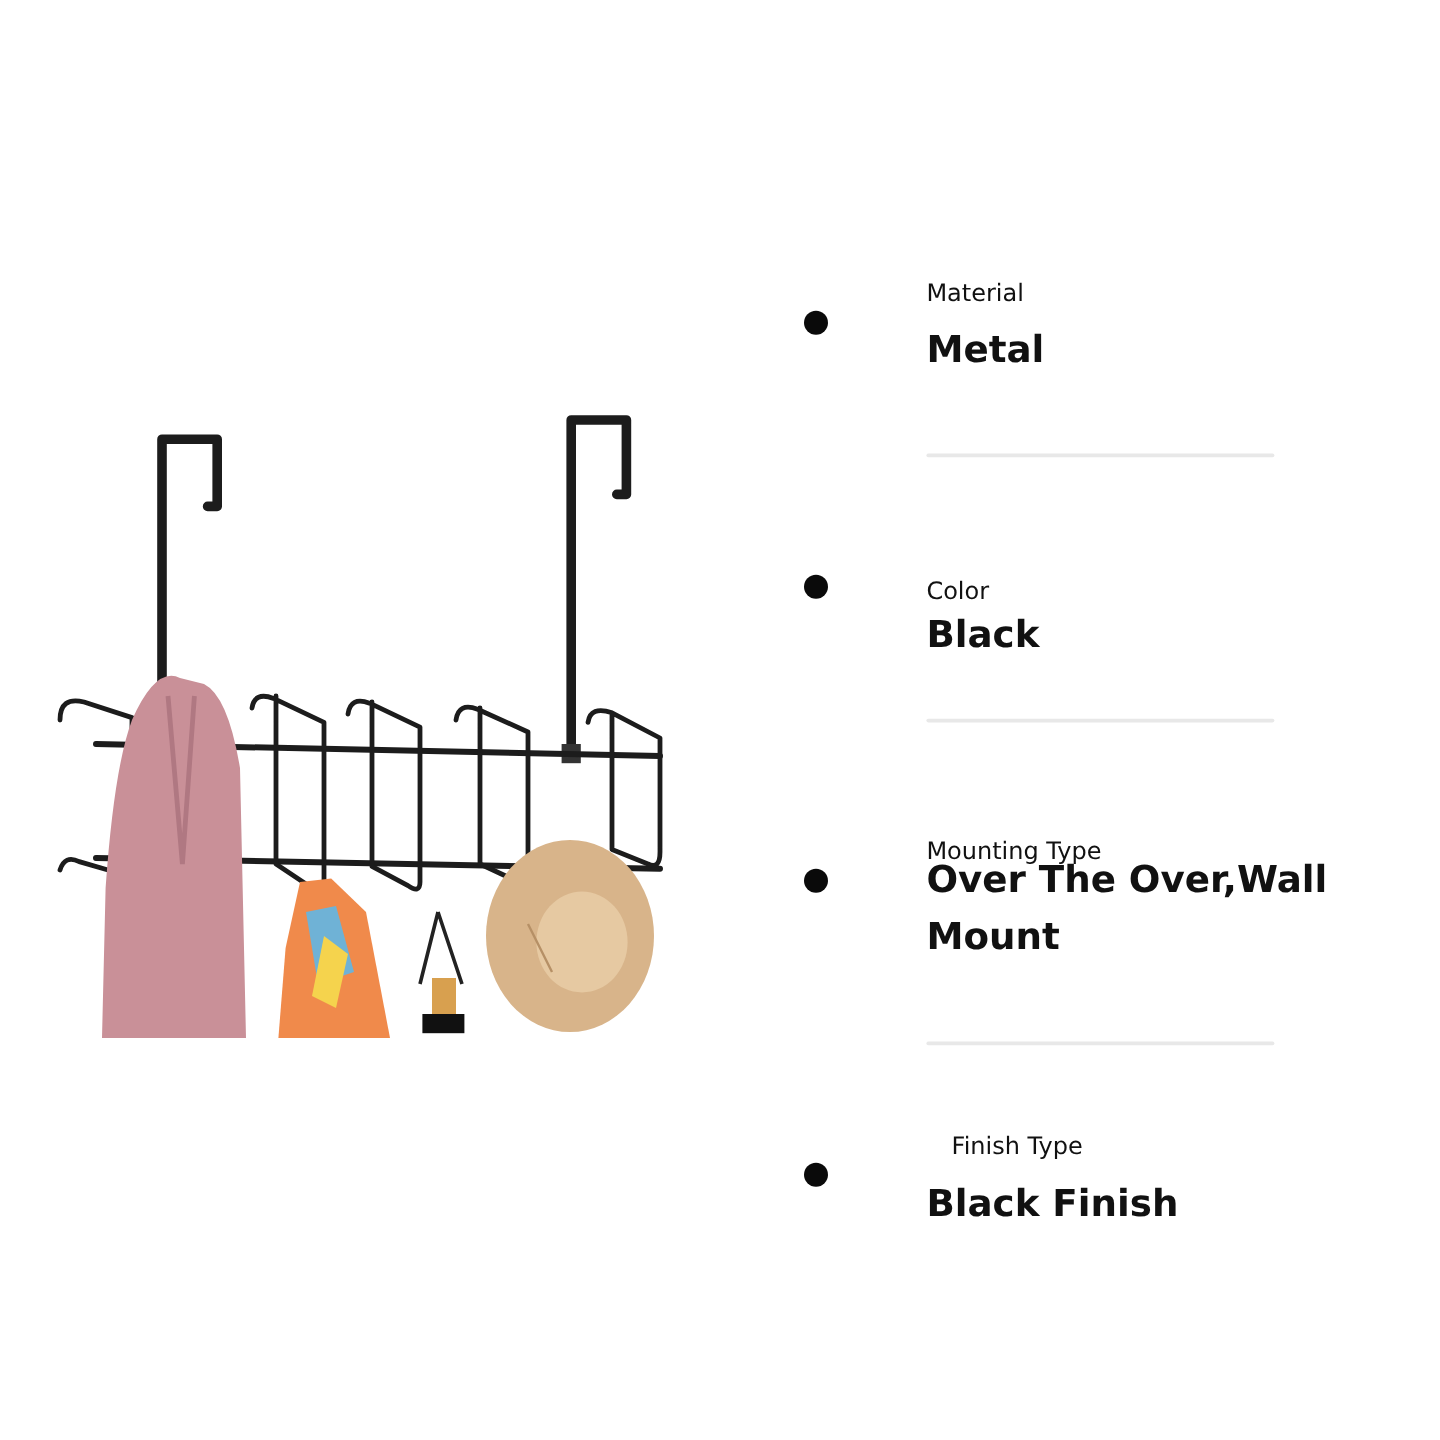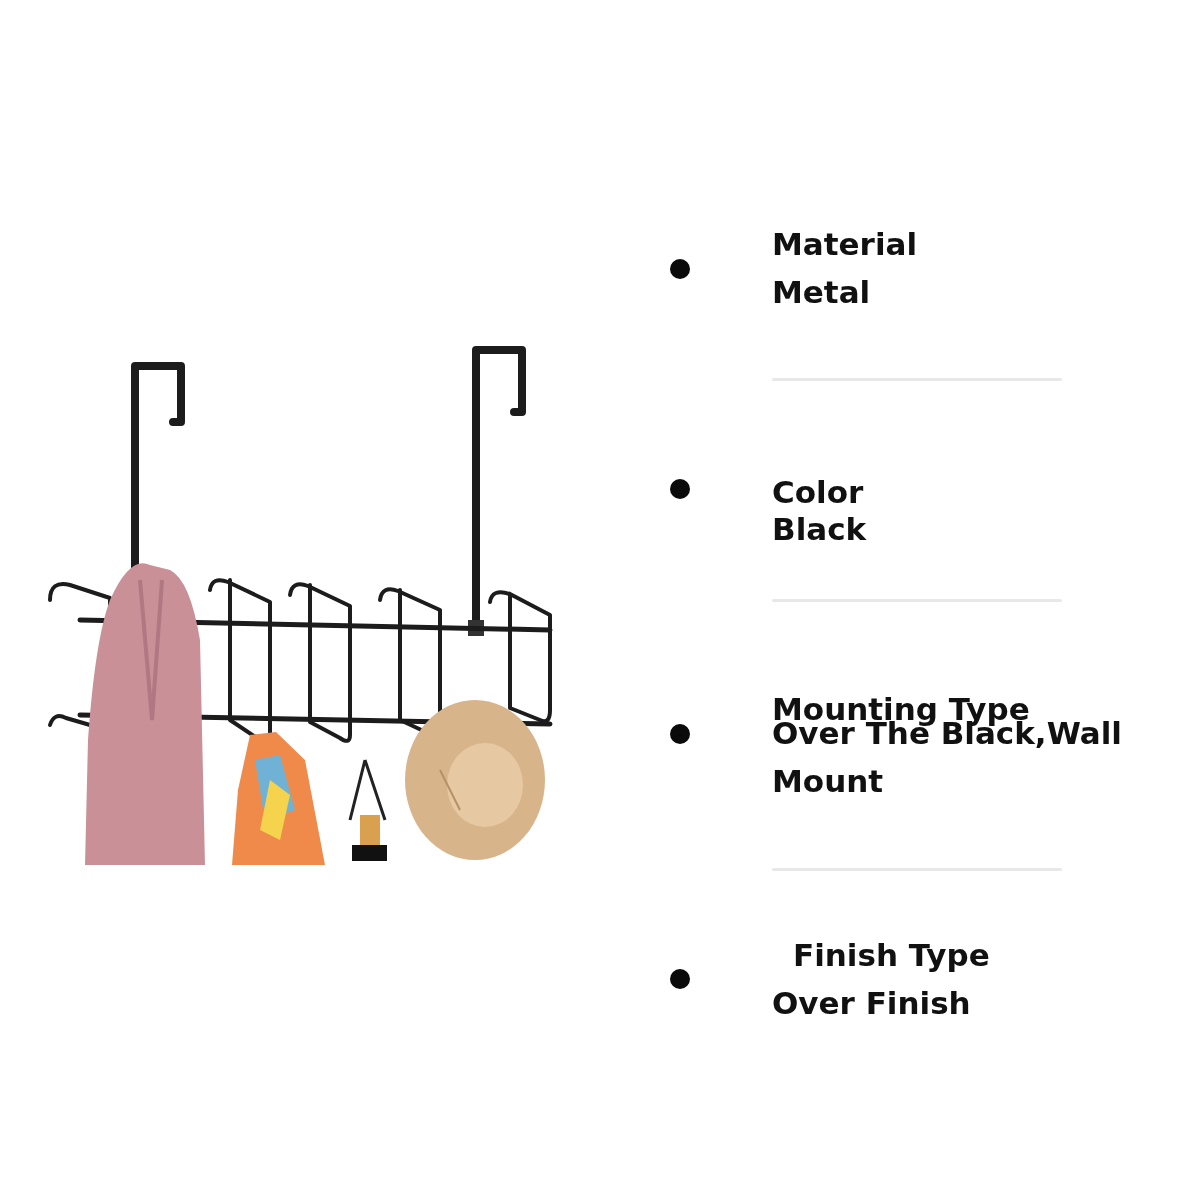--- a/index.html
+++ b/index.html
@@ -1,19 +1,19 @@
 <!DOCTYPE html>
 <html><head>
 <meta charset="utf-8">
 <style>
   html, body { margin:0; padding:0; background:#ffffff; }
   body { width:1200px; height:1200px; position:relative; overflow:hidden; font-family:"DejaVu Sans", sans-serif; color:#111; }
   .product { position:absolute; left:40px; top:340px; width:540px; height:530px; }
   .bullet { position:absolute; left:10px; width:20px; height:20px; border-radius:50%; background:#0a0a0a; }
-  .label { position:absolute; left:112px; font-size:31px; font-weight:bold; line-height:46px; white-space:nowrap; }
+  .label { position:absolute; left:112px; font-size:20px; font-weight:normal; line-height:46px; white-space:nowrap; }
   .value { position:absolute; left:112px; font-size:31px; font-weight:bold; line-height:48px; }
   .divider { position:absolute; left:772px; width:290px; height:3px; background:#e8e8e8; border-radius:2px; }
 </style>
 </head>
 <body>
 
 <div class="product">
 <svg width="540" height="530" viewBox="0 0 540 530">
   <g fill="none" stroke="#1c1c1c" stroke-linecap="round" stroke-linejoin="round">
 
@@ -55,18 +55,18 @@
 <div class="value" style="left:772px; top:268px;">Metal</div>
 <div class="divider" style="top:378px;"></div>
 
 <span class="bullet" style="left:670px; top:479px;"></span>
 <div class="label" style="left:772px; top:442px;margin-top:27px;">Color</div>
 <div class="value" style="left:772px; top:505px;">Black</div>
 <div class="divider" style="top:599px;"></div>
 
 <span class="bullet" style="left:670px; top:724px;"></span>
 <div class="label" style="left:772px; top:686px;">Mounting Type</div>
-<div class="value" style="left:772px; top:709px; width:360px;">Over The Black,Wall Mount</div>
+<div class="value" style="left:772px; top:709px; width:360px;">Over The Over,Wall Mount</div>
 <div class="divider" style="top:868px;"></div>
 
 <span class="bullet" style="left:670px; top:969px;"></span>
 <div class="label" style="left:772px; top:932px;margin-left:21px;">Finish Type</div>
-<div class="value" style="left:772px; top:979px;">Over Finish</div>
+<div class="value" style="left:772px; top:979px;">Black Finish</div>
 
 </body></html>

